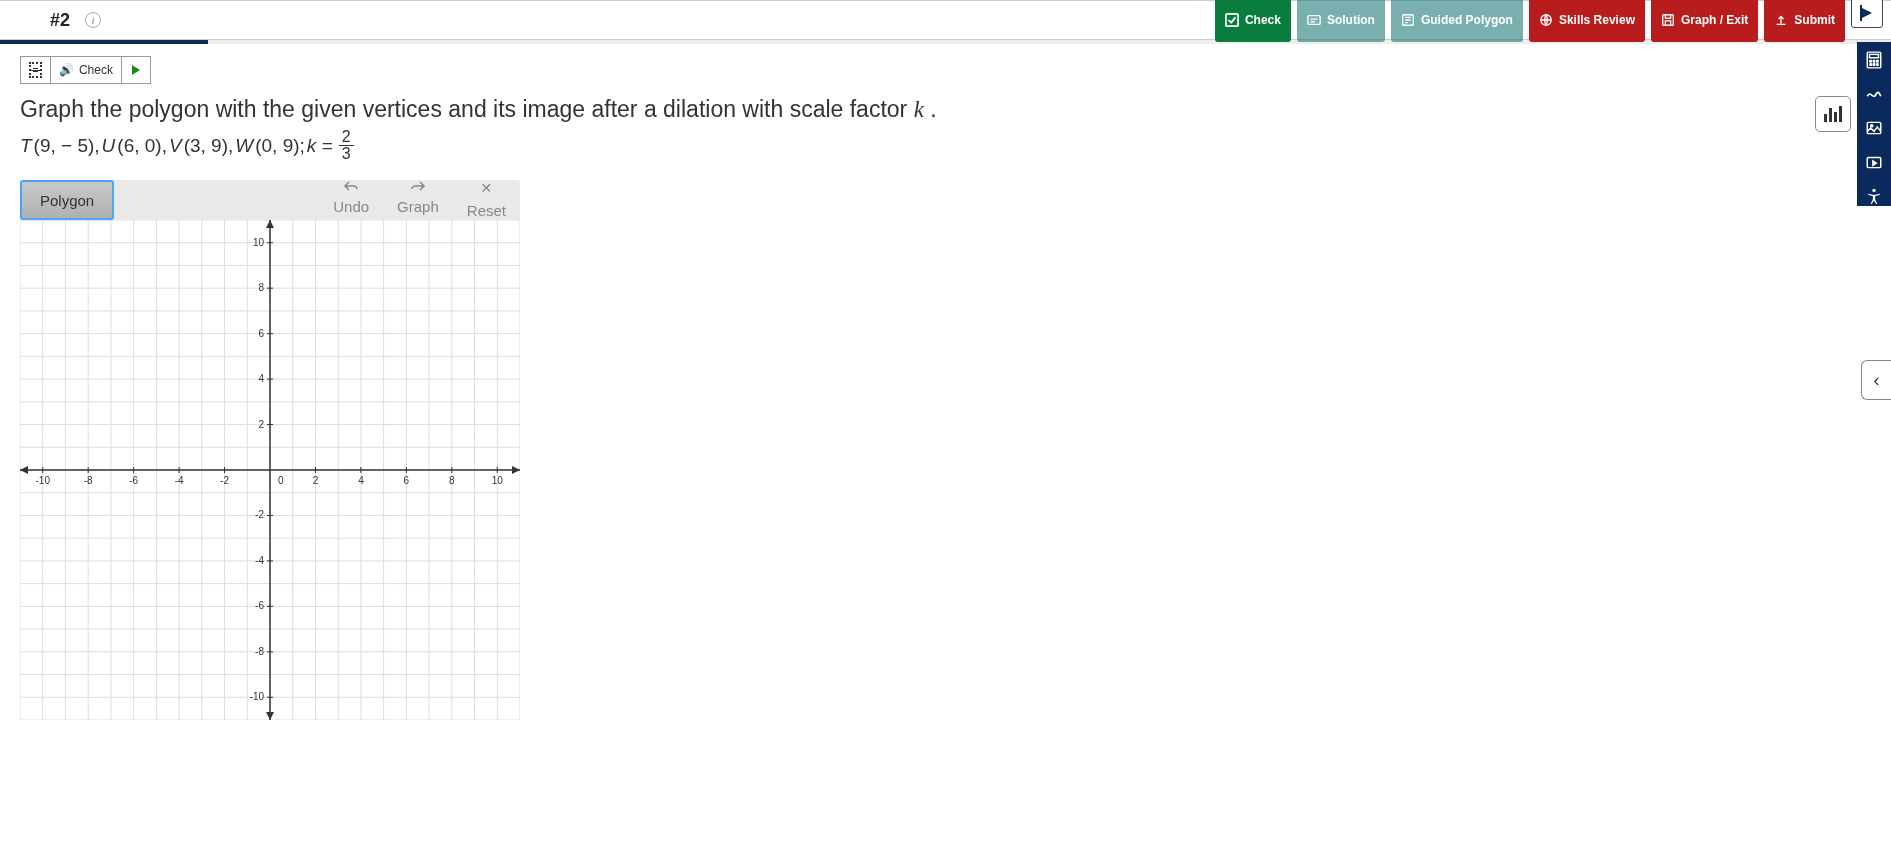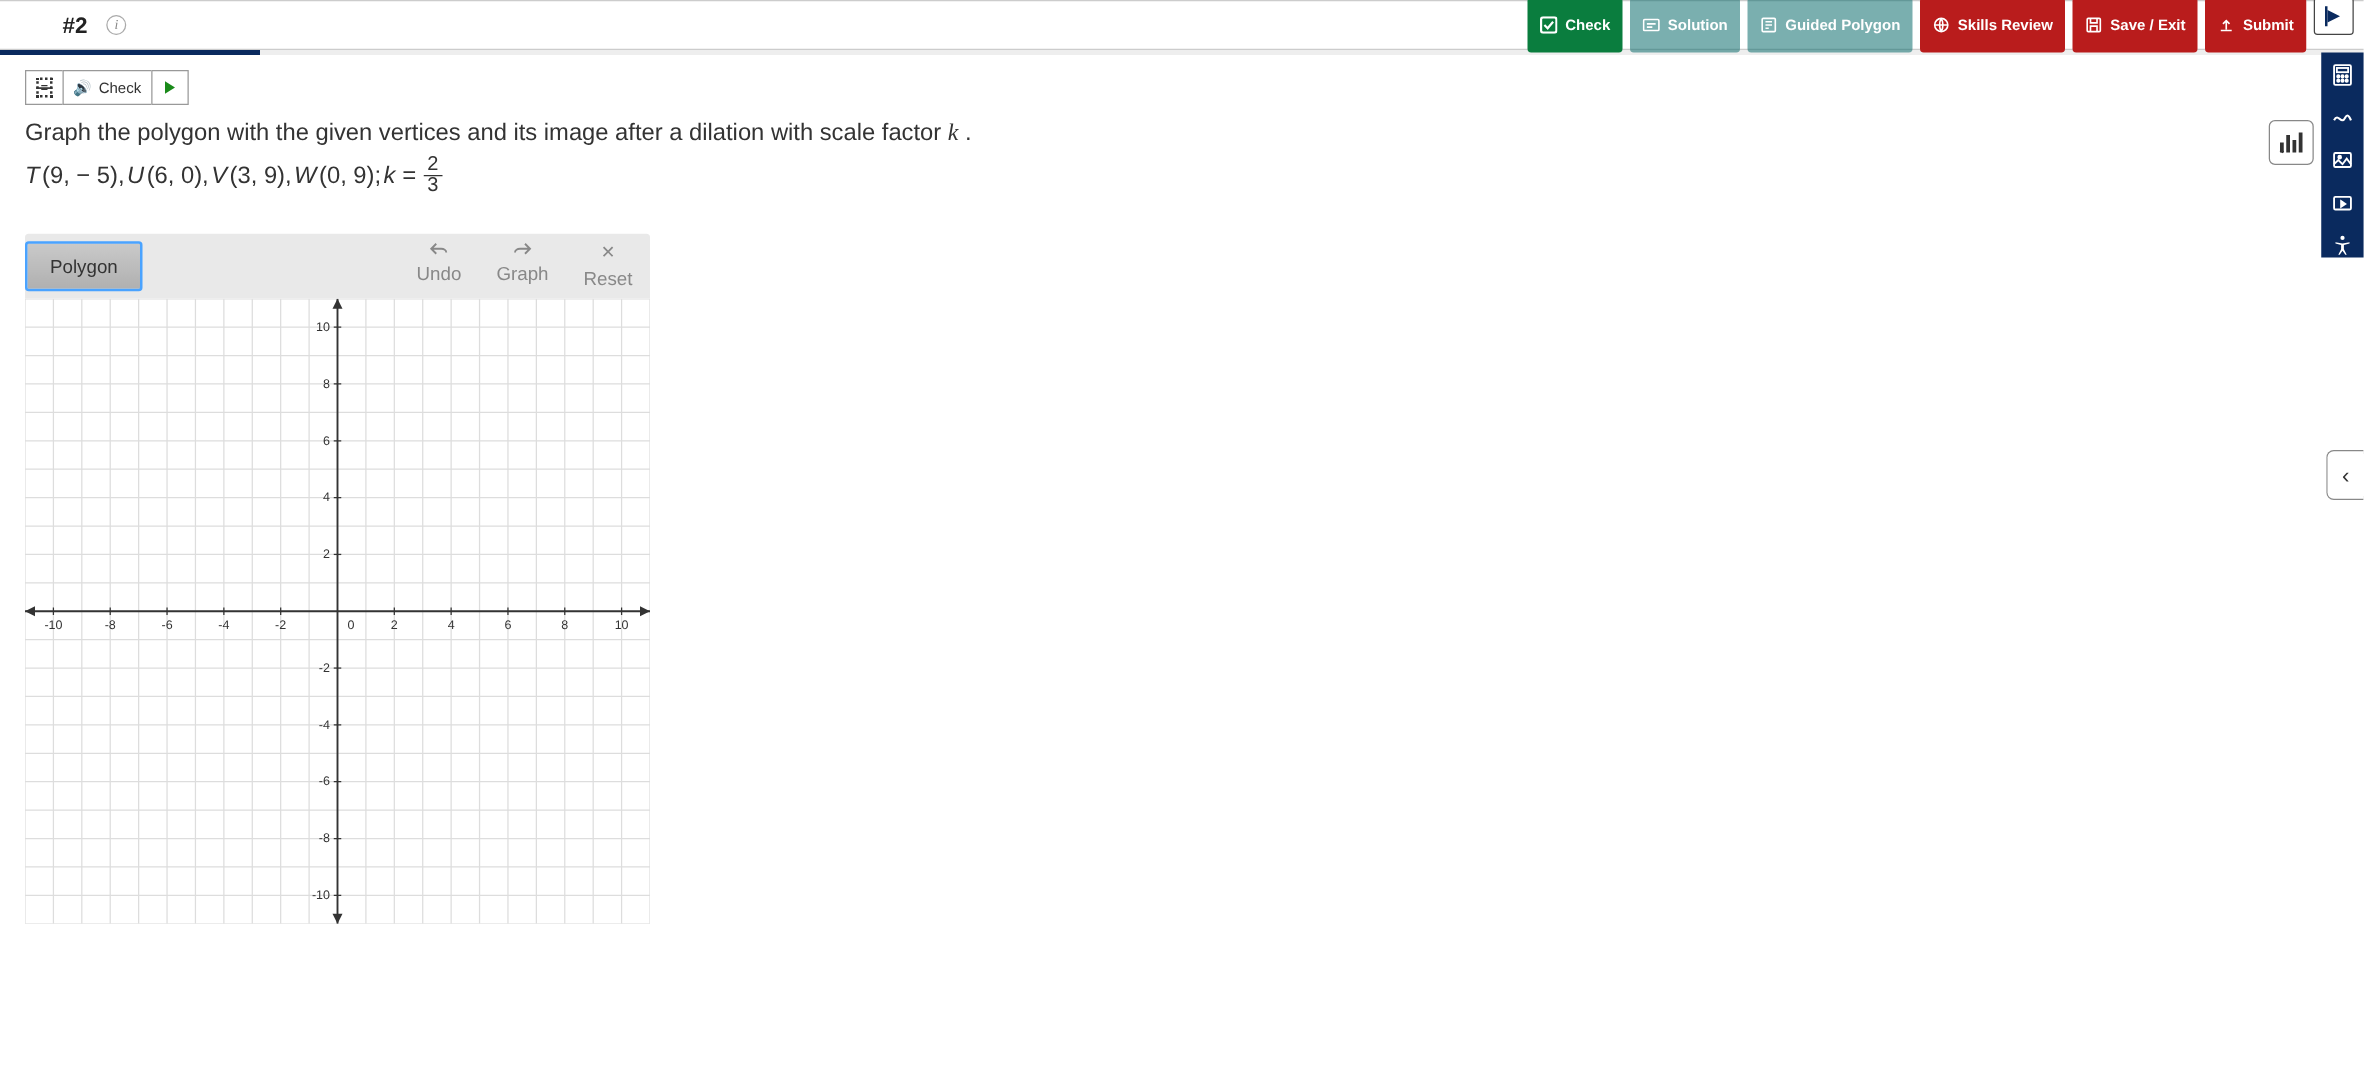--- a/index.html
+++ b/index.html
@@ -68,29 +68,29 @@
 
 .eq-settings {
   position: absolute; right: 40px; top: 52px;
   width: 36px; height: 36px; border: 1px solid #888; border-radius: 5px; background: #fff;
   display: flex; align-items: center; justify-content: center; cursor: pointer;
 }
 .eq-bars { display: flex; gap: 2px; align-items: flex-end; position:relative;}
 .eq-bars div { width: 3px; background: #333; }
 .eq-strike { position:absolute; width:24px; height:2px; background:#333; transform: rotate(35deg); }
 
-.prompt { font-size: 19px; color: #333; margin-bottom: 6px; }
+.prompt { font-size: 23px; color: #333; margin-bottom: 6px; }
 .vertices { font-size: 19px; color: #333; font-family: 'Times New Roman', serif; display: flex; align-items: center; gap: 2px; }
 .vertices i { font-style: italic; }
 .frac { display: inline-flex; flex-direction: column; align-items: center; font-size: 16px; line-height: 1; margin-left: 4px; }
 .frac .num { border-bottom: 1px solid #333; padding: 0 3px; }
 .frac .den { padding: 0 3px; }
 
 .graph-toolbar {
-  margin-top: 30px; display: flex; align-items: center; gap: 0; height: 52px;
+  margin-top: 18px; display: flex; align-items: center; gap: 0; height: 40px;
   background: #e9e9e9; width: 500px; border-radius: 3px 3px 0 0;
 }
 .tab-btn {
   height: 40px; padding: 0 18px; background: linear-gradient(#c9c9c9,#b0b0b0);
   border: 2px solid #4aa3ff; border-radius: 3px; font-size: 15px; color: #333;
   cursor: pointer; display: flex; align-items: center;
 }
 .tool-btn {
   background: none; border: none; color: #888; font-size: 15px; padding: 0 14px;
   display: flex; align-items: center; gap: 6px; cursor: pointer; height: 40px; flex-direction: column;
@@ -150,21 +150,21 @@
           <circle cx="8" cy="8" r="6"></circle>
           <path d="M2 8h12M8 2c2 3 2 9 0 12M8 2c-2 3-2 9 0 12"></path>
         </svg>
       <span>Skills Review</span>
     </button>
     <button class="action-btn navy">
       <svg class="ic" viewBox="0 0 16 16" fill="none" stroke="white" stroke-width="1.5">
           <rect x="2" y="2" width="12" height="12" rx="1"></rect>
           <path d="M5 2v4h6V2M5 14v-5h6v5"></path>
         </svg>
-      <span>Save / Exit</span>
+      <span>Graph / Exit</span>
     </button>
     <button class="action-btn navy">
       <svg class="ic" viewBox="0 0 16 16" fill="none" stroke="white" stroke-width="1.5">
           <path d="M8 12V4M5 7l3-3 3 3M3 13h10"></path>
         </svg>
       <span>Submit</span>
     </button>
     <div class="flag-box">
       <div class="flag-tri"></div>
     </div>

